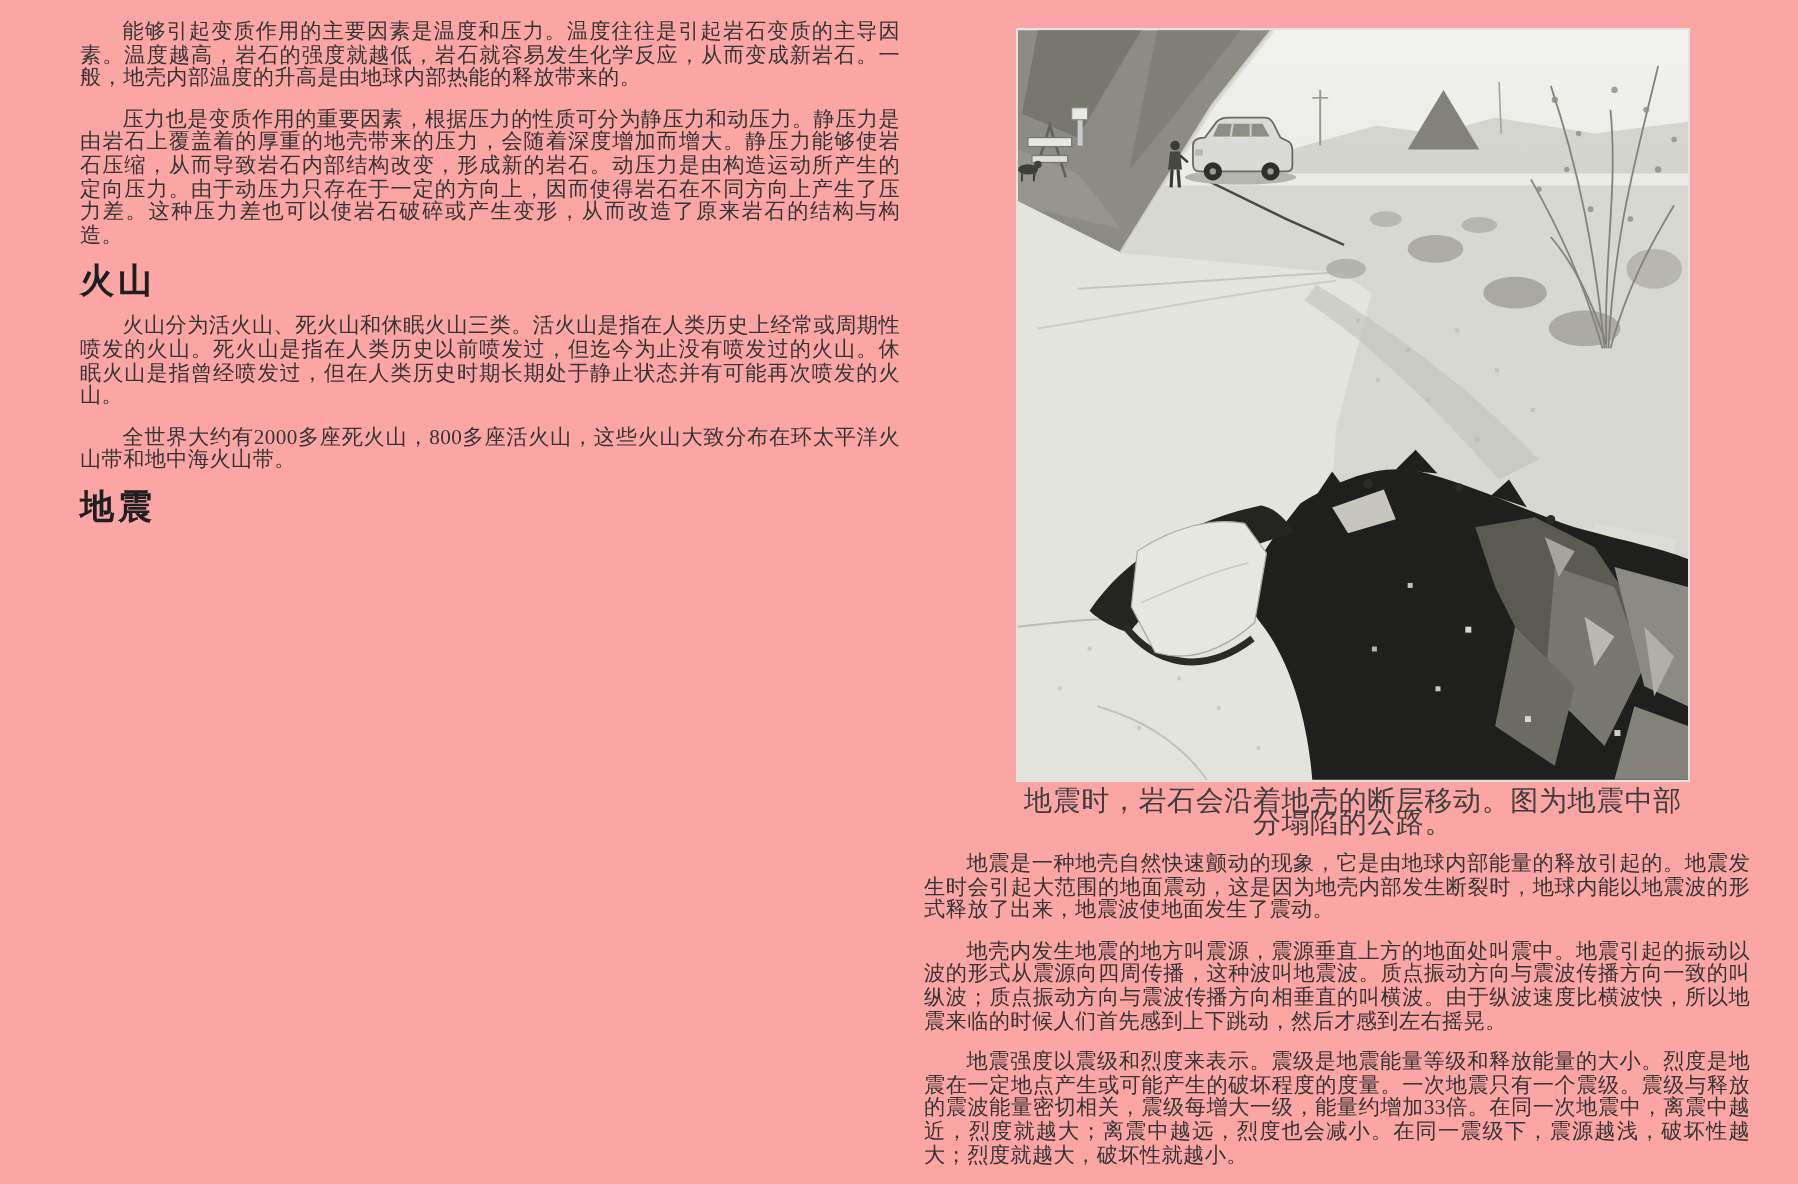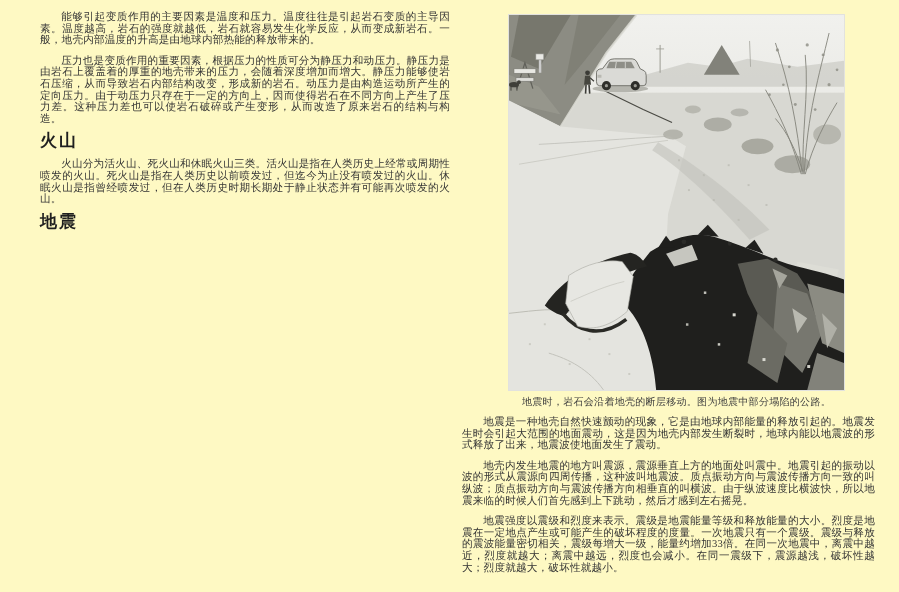--- a/index.html
+++ b/index.html
@@ -3,21 +3,21 @@
 <meta charset="utf-8">
 <style>
   html,body{margin:0;padding:0;}
   body{
     width:899px;height:592px;
     background:#f6f6f4;
     font-family:"Liberation Serif","DejaVu Serif",serif;
   }
   .page{
     position:relative;width:899px;height:592px;
-    background:#fef9c3;overflow:hidden;
+    background:#fca5a5;overflow:hidden;
   }
   .col{position:absolute;top:0;}
   .col-left{left:40px;width:410px;padding-top:11px;}
   .col-right{left:462px;width:413px;padding-top:14px;}
   .para{
     font-size:10.6px;line-height:11.6px;color:#343434;
     text-align:justify;text-indent:2em;
     margin:0 0 9px 0;
     letter-spacing:0.2px;
   }
@@ -29,36 +29,37 @@
   .photo-wrap{
     width:337px;margin-left:46px;
   }
   .photo{
     width:337px;height:377px;display:block;
     border:1px solid #e2e2de;box-sizing:border-box;
     background:#ececea;
   }
   .caption{
     width:337px;margin:5px 0 9px 0;margin-left:46px;
-    font-size:10px;line-height:11px;color:#3d3d3d;
+    font-size:14px;line-height:11px;color:#3d3d3d;
     text-align:center;letter-spacing:0.3px;
   }
 </style>
 </head>
 <body>
 
 <div class="page">
 
   <div class="col col-left">
     <p class="para">能够引起变质作用的主要因素是温度和压力。温度往往是引起岩石变质的主导因素。温度越高，岩石的强度就越低，岩石就容易发生化学反应，从而变成新岩石。一般，地壳内部温度的升高是由地球内部热能的释放带来的。</p>
     <p class="para">压力也是变质作用的重要因素，根据压力的性质可分为静压力和动压力。静压力是由岩石上覆盖着的厚重的地壳带来的压力，会随着深度增加而增大。静压力能够使岩石压缩，从而导致岩石内部结构改变，形成新的岩石。动压力是由构造运动所产生的定向压力。由于动压力只存在于一定的方向上，因而使得岩石在不同方向上产生了压力差。这种压力差也可以使岩石破碎或产生变形，从而改造了原来岩石的结构与构造。</p>
 
     <h2 class="heading">火山</h2>
 
     <p class="para">火山分为活火山、死火山和休眠火山三类。活火山是指在人类历史上经常或周期性喷发的火山。死火山是指在人类历史以前喷发过，但迄今为止没有喷发过的火山。休眠火山是指曾经喷发过，但在人类历史时期长期处于静止状态并有可能再次喷发的火山。</p>
+    <p class="para">全世界大约有2000多座死火山，800多座活火山，这些火山大致分布在环太平洋火山带和地中海火山带。</p>
 
     <h2 class="heading">地震</h2>
   </div>
 
   <div class="col col-right">
 
     <div class="photo-wrap">
       <svg class="photo" viewBox="0 0 337 377" xmlns="http://www.w3.org/2000/svg">
         <defs>
           <linearGradient id="sky" x1="0" y1="0" x2="0" y2="1">

